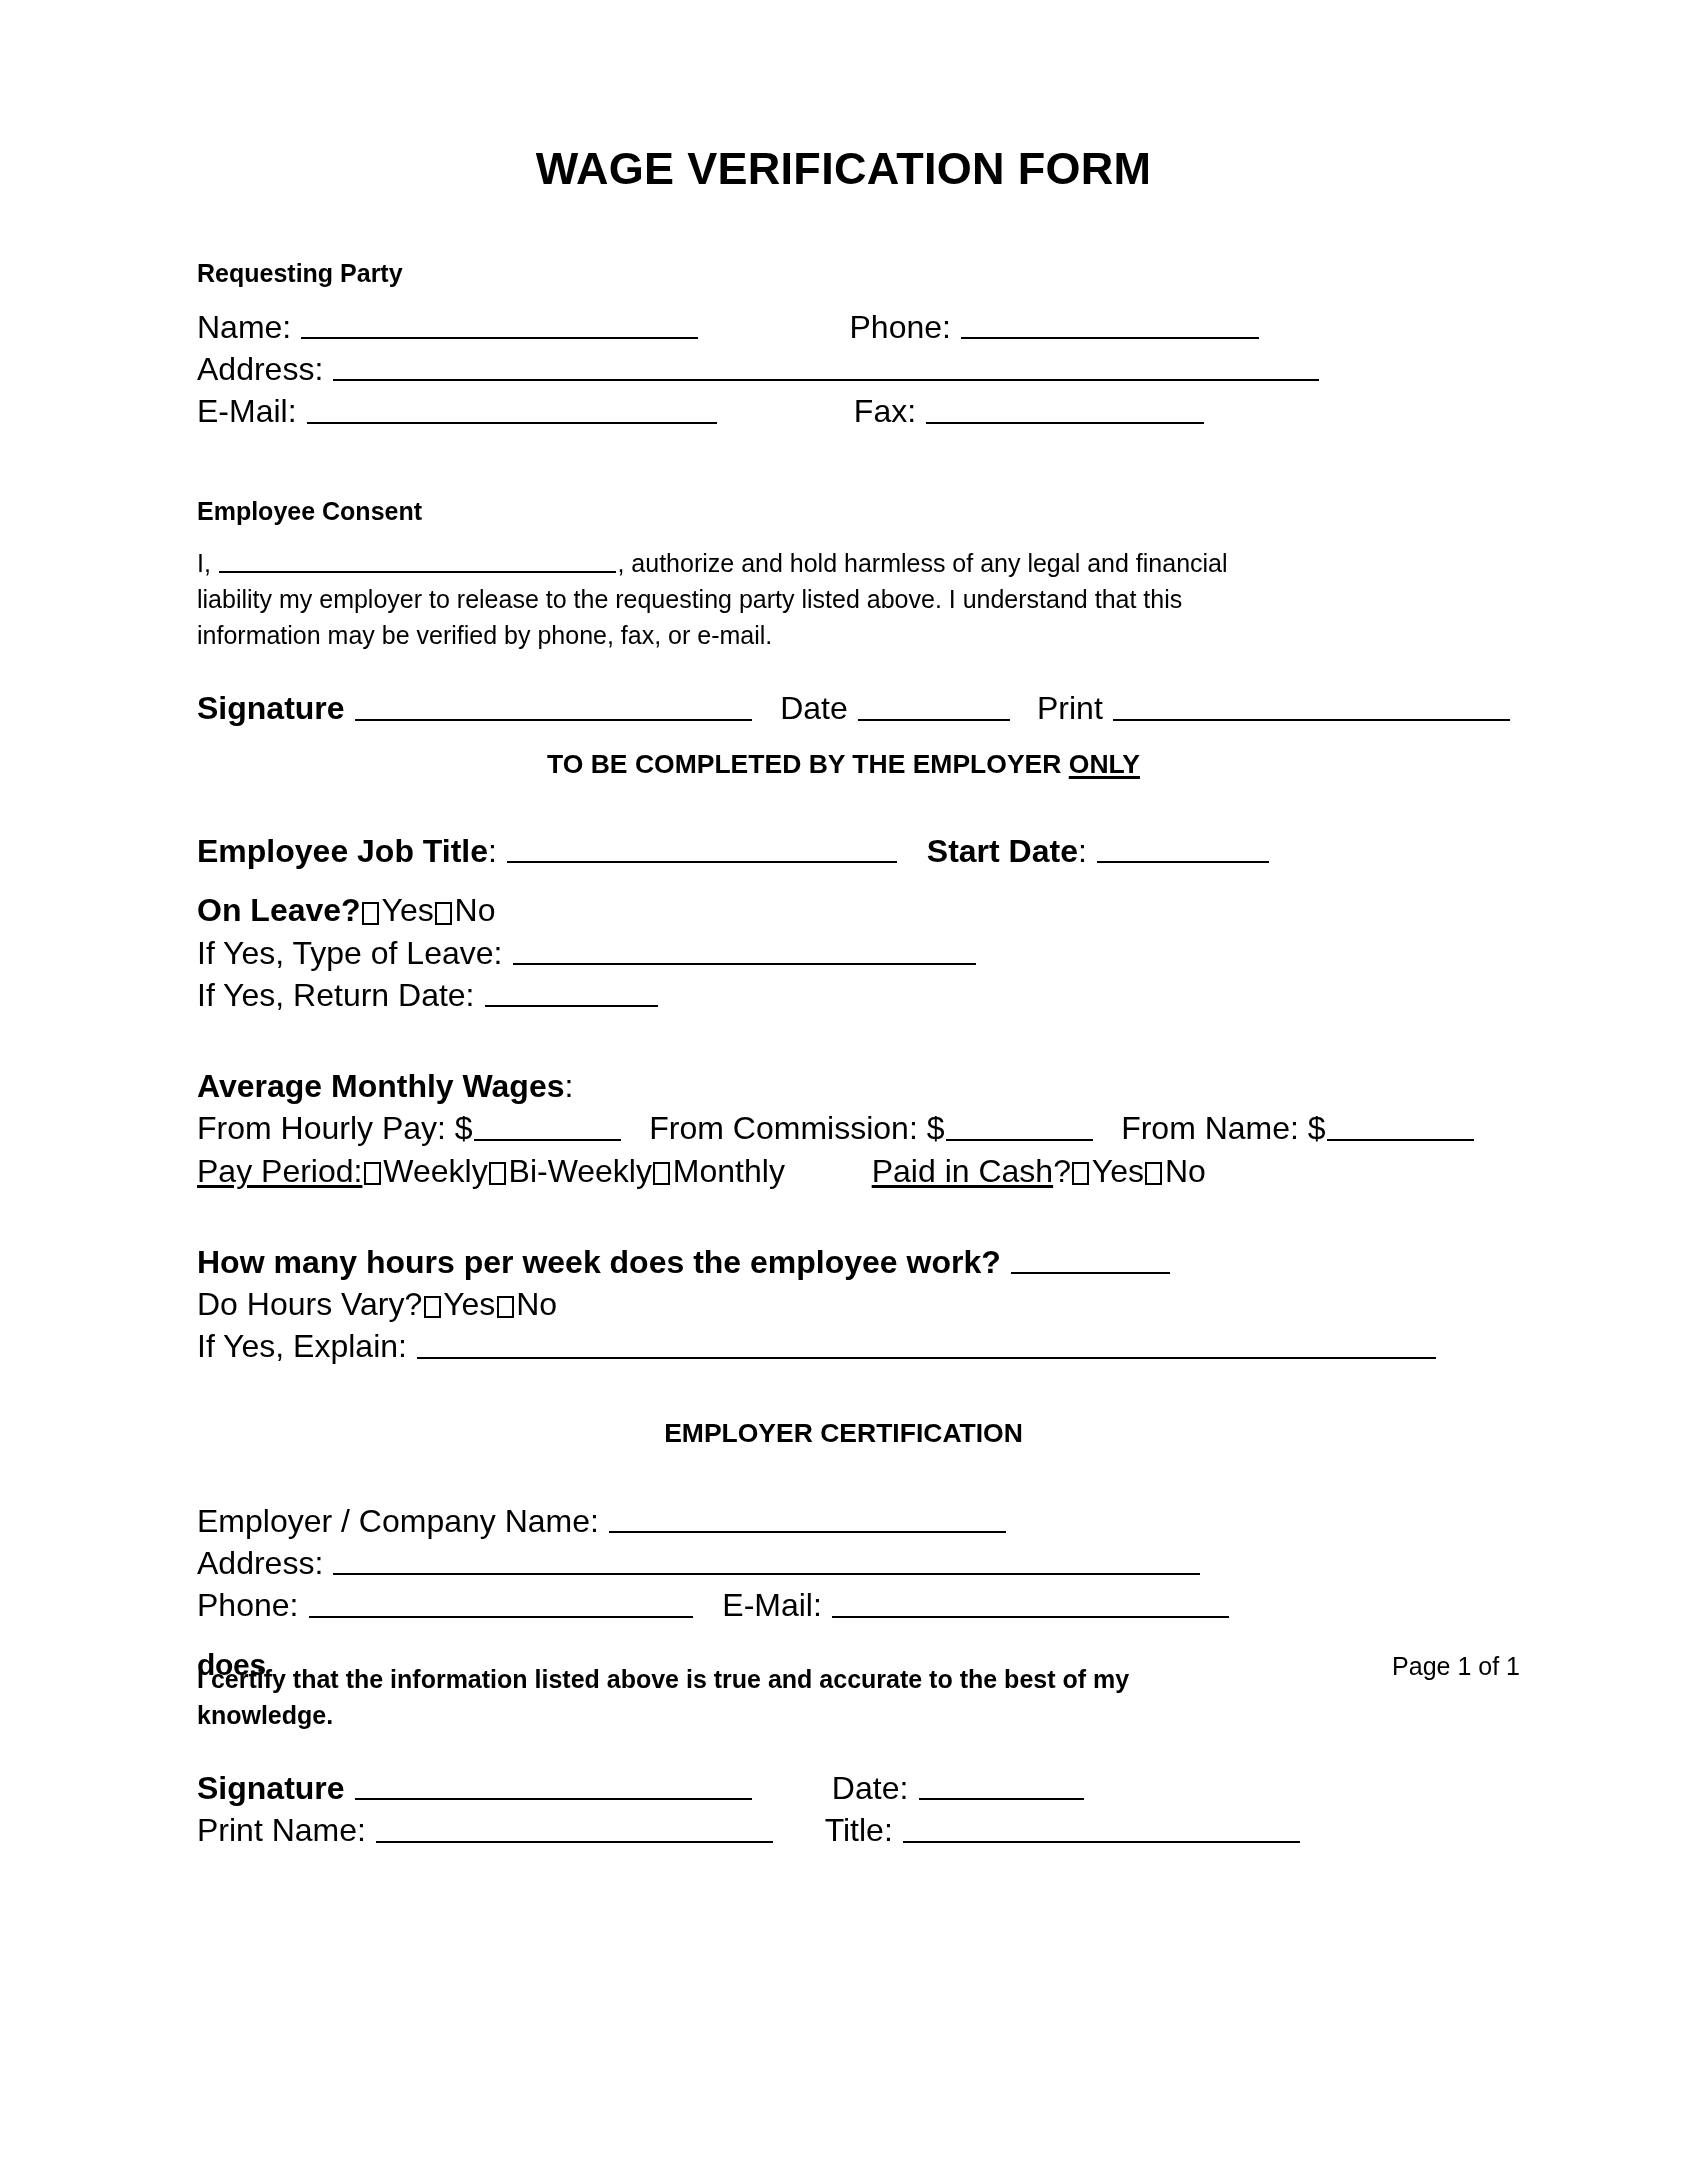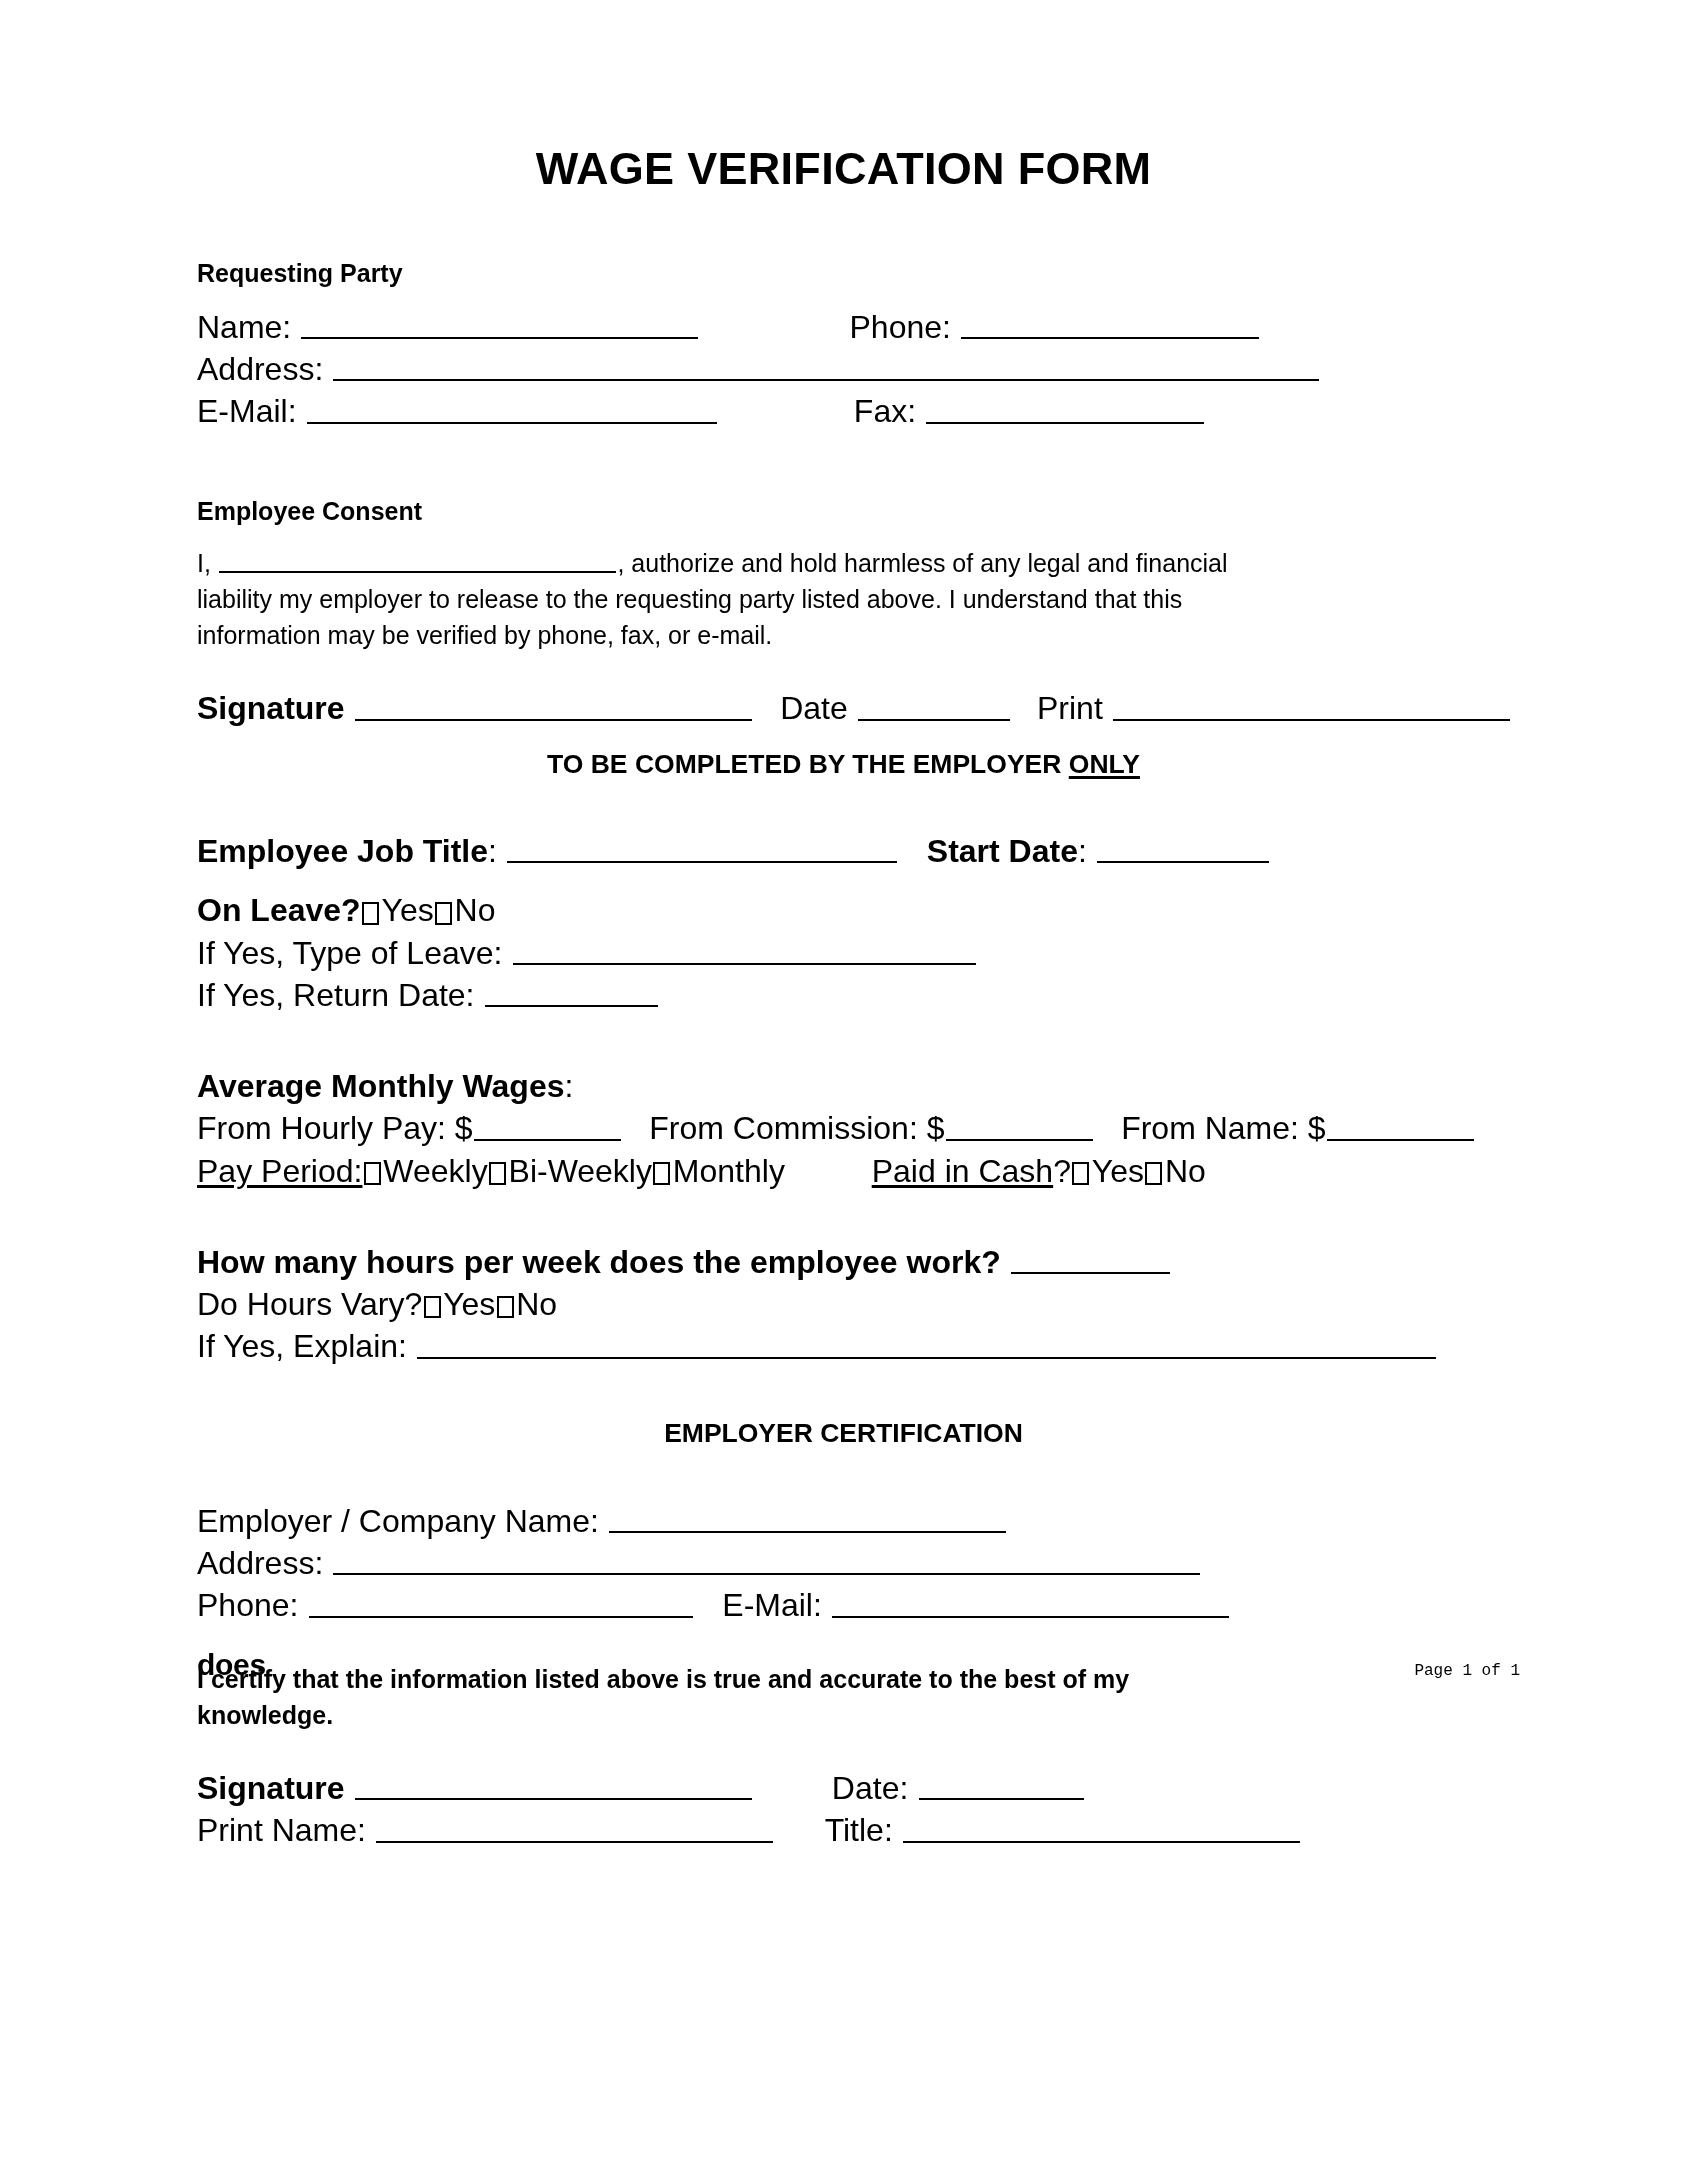--- a/index.html
+++ b/index.html
@@ -113,23 +113,22 @@
     display: flex;
     align-items: baseline;
     justify-content: space-between;
   }
   .brand {
     font-size: 30px;
     font-weight: bold;
     letter-spacing: -0.3px;
   }
   .page-num {
-    font-size: 16px;
+    font-size: 25px;
     font-weight: normal;
-    font-family: Liberation Mono, monospace;
   }
 </style>
 </head>
 <body>
 
 <div class="page">
 
   <div class="doc-title">WAGE VERIFICATION FORM</div>
 
   <div class="sp-xl"></div>

